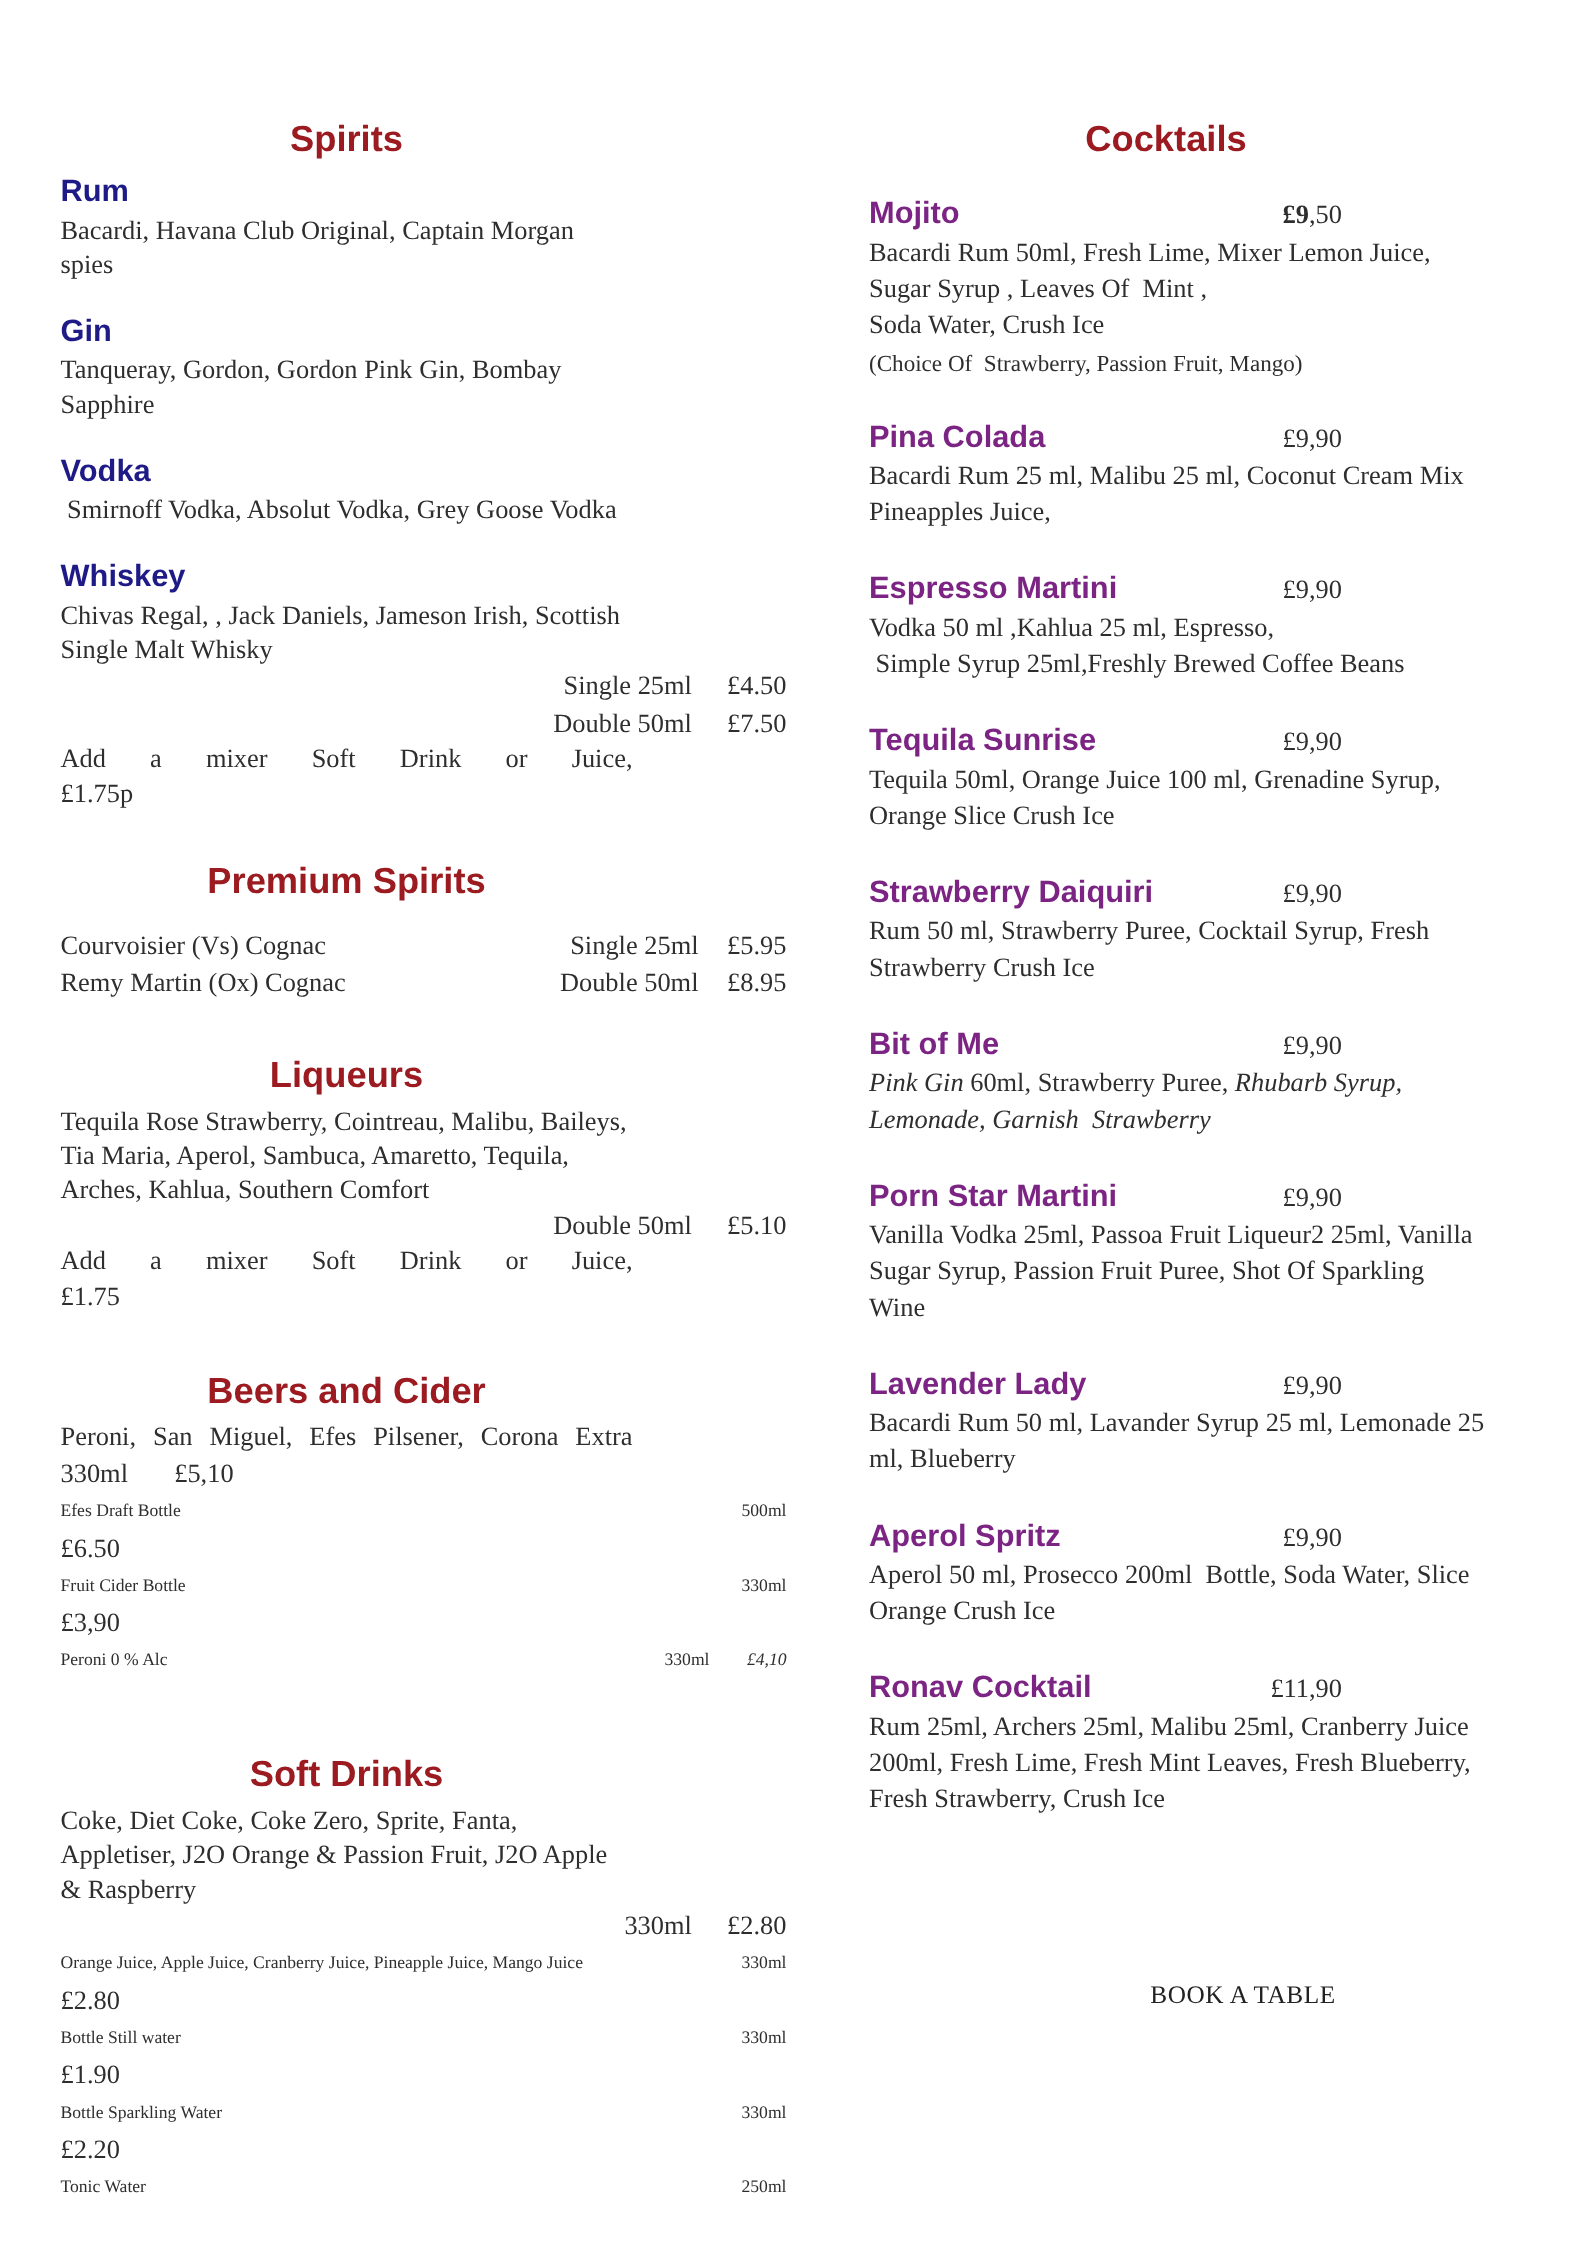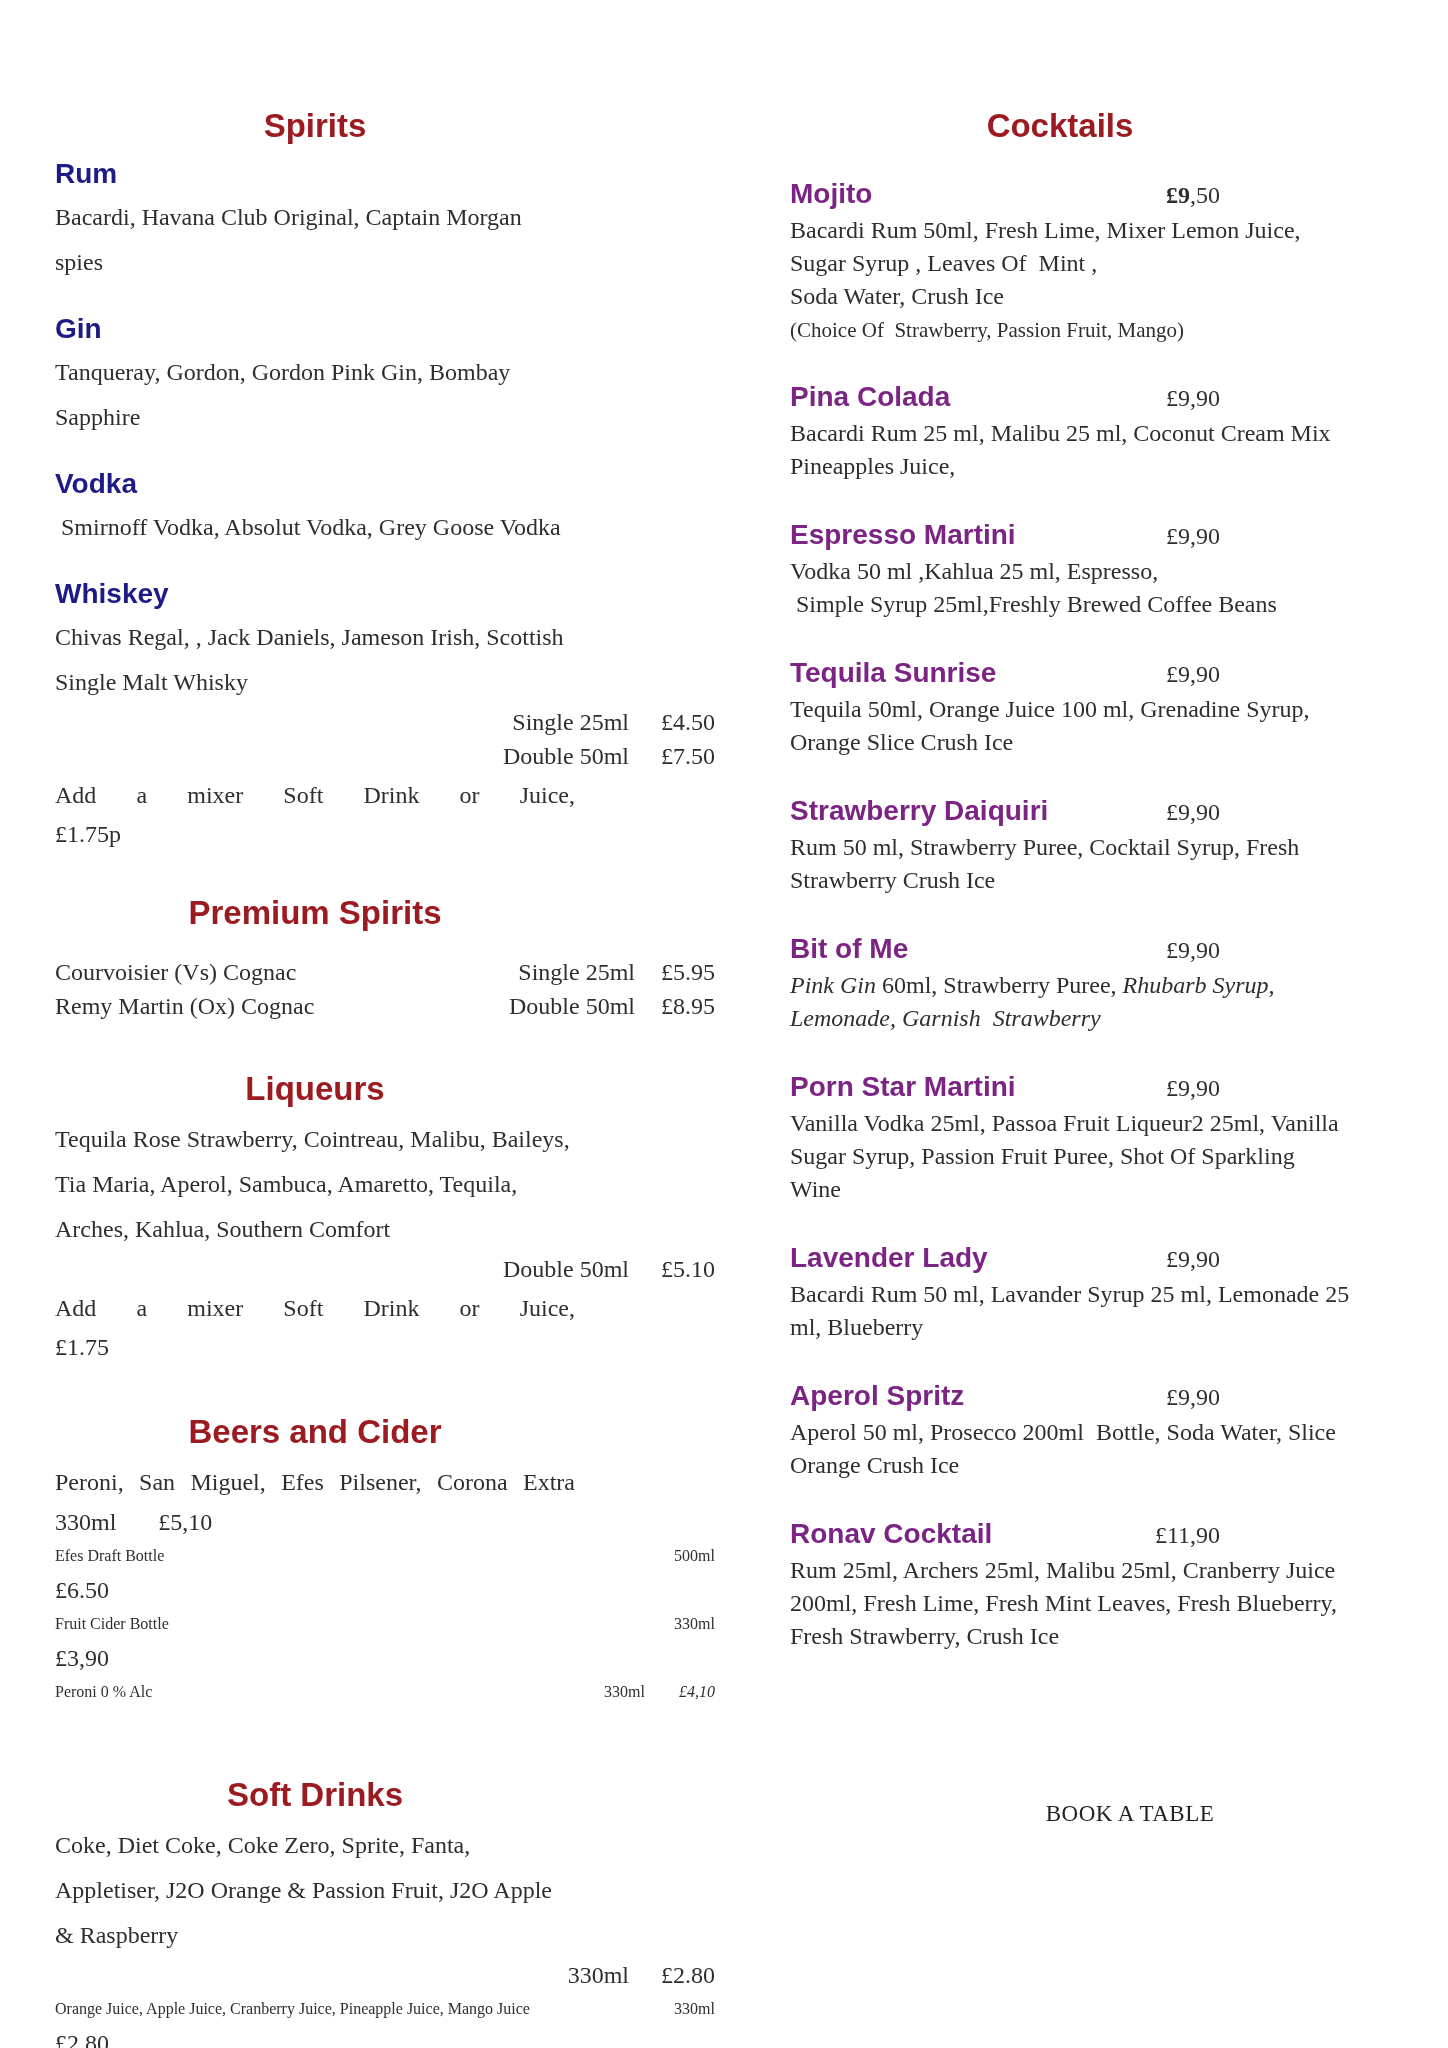--- a/index.html
+++ b/index.html
@@ -27,21 +27,21 @@
   .col-right .sec{width:540px;text-align:center;}
 
   .subhead{
     font-family:"Liberation Sans","DejaVu Sans",sans-serif;
     font-weight:700;font-size:28px;line-height:36px;
     color:var(--blue);margin:26px 0 3px 0;
   }
   #spirits-groups .subhead:first-child{margin-top:8px;}
 
   .body-p{
-    font-size:24px;line-height:45px;margin:0;width:520px;
+    font-size:24px;line-height:31px;margin:0;width:520px;
     white-space:pre-wrap;
   }
   .just{text-align:justify;text-align-last:justify;}
 
   .price-line{width:660px;text-align:right;font-size:24px;line-height:34px;}
   .pl-price{display:inline-block;margin-left:32px;}
 
   .mixer-price{font-size:24px;line-height:33px;margin:0 0 10px 0;}
 
   .h-premium{margin-top:40px;margin-bottom:20px;}

